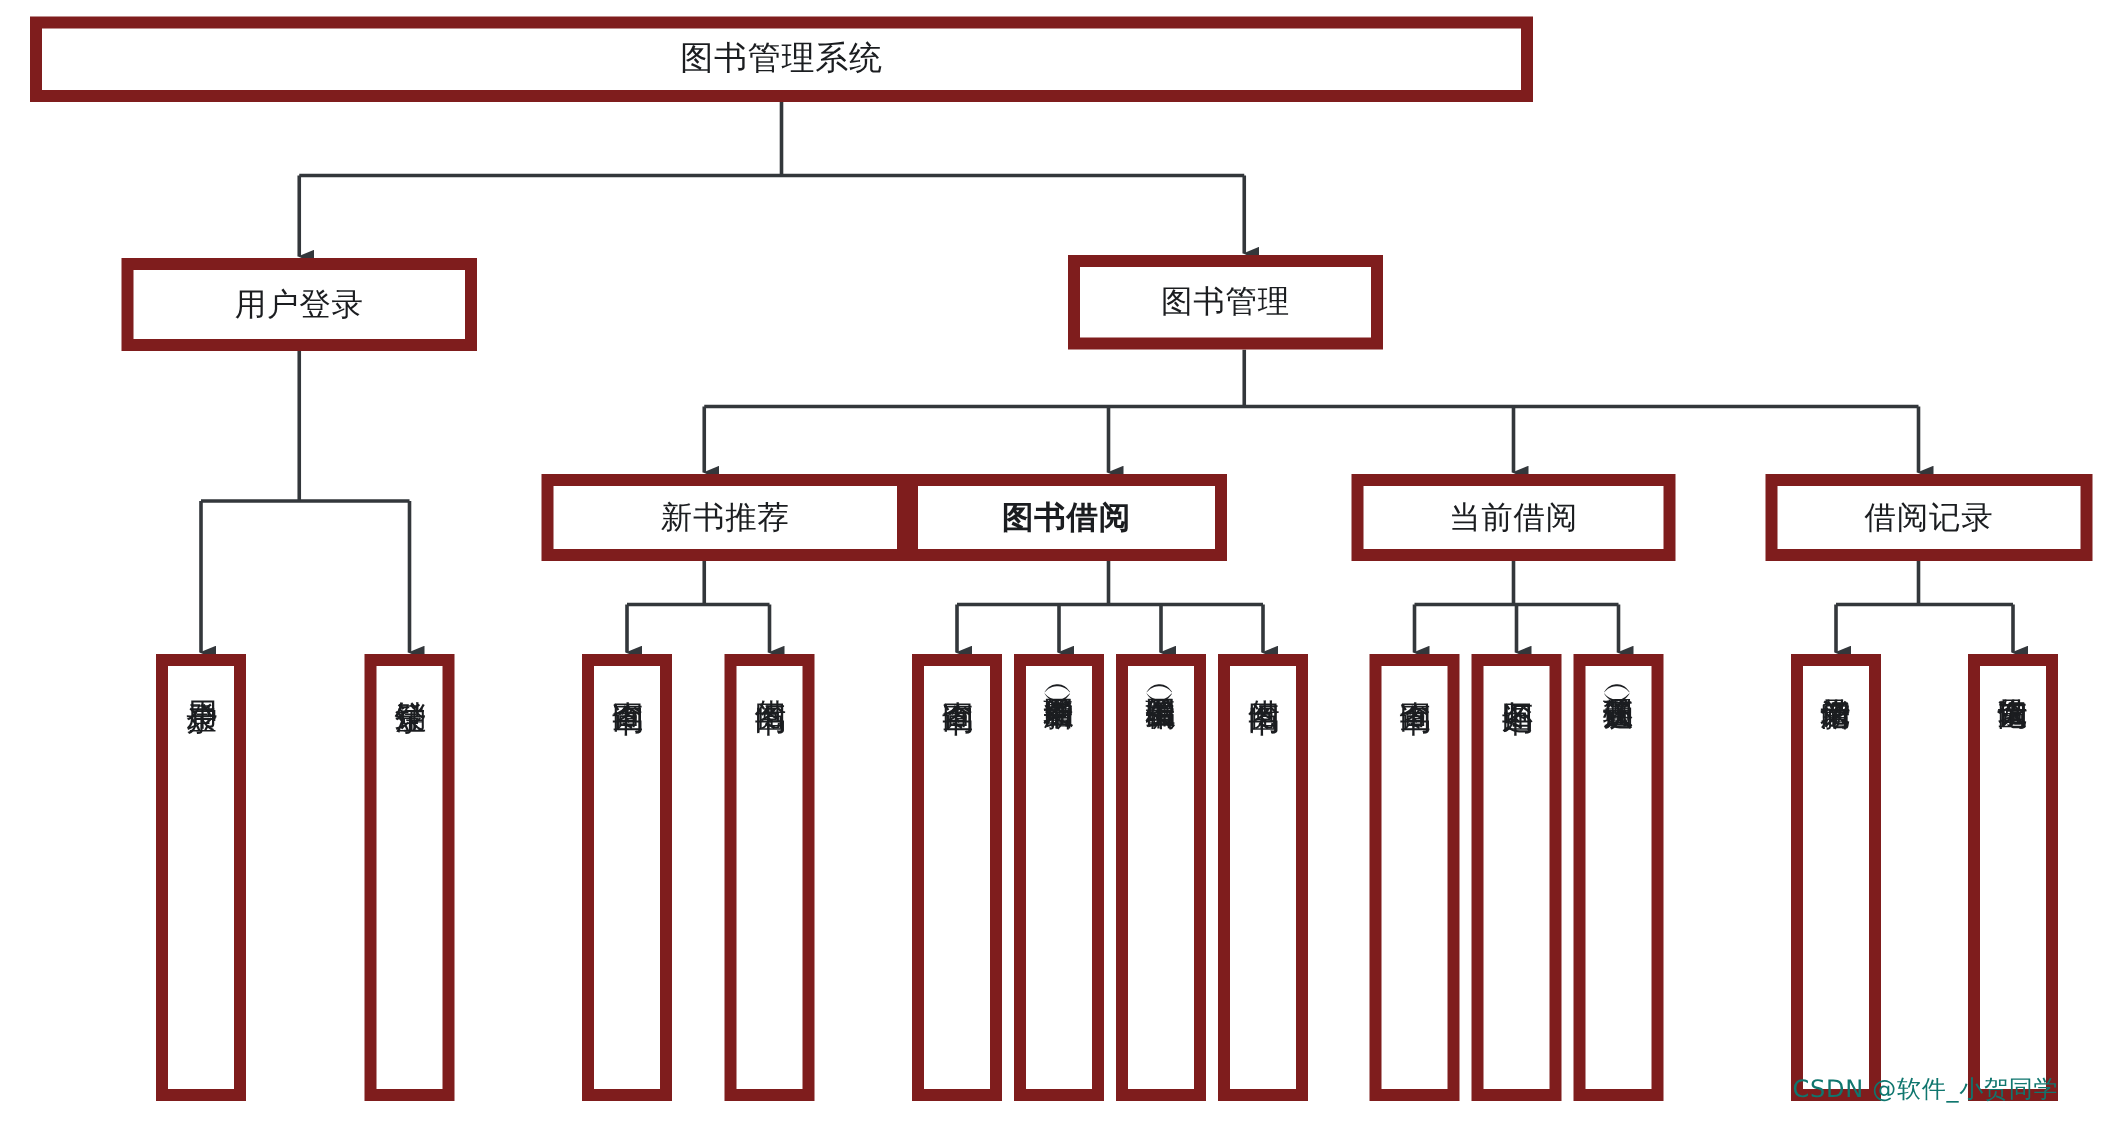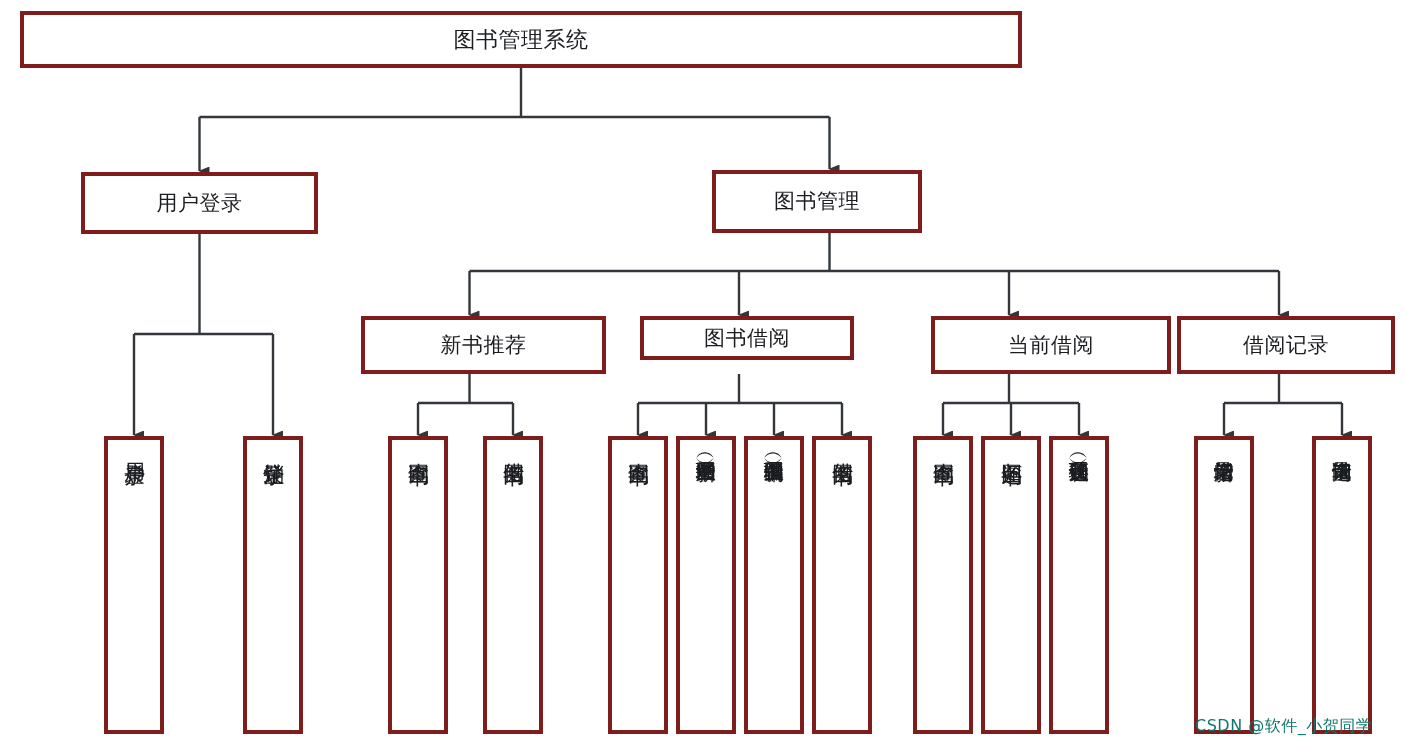--- a/index.html
+++ b/index.html
@@ -22,21 +22,21 @@
     position: absolute;
     left: 0;
     top: 0;
     width: 1405px;
     height: 747px;
     pointer-events: none;
   }
   .node {
     position: absolute;
     box-sizing: border-box;
-    border: 4px solid #7f1d1d;
+    border: 8px solid #7f1d1d;
     background: #ffffff;
     display: flex;
     align-items: center;
     justify-content: center;
     color: #1b1d20;
   }
   .node-label {
     display: block;
     text-align: center;
     line-height: 1.06;
@@ -131,24 +131,24 @@
       </div>
       <div class="node horiz" style="left: 81px; top: 172px; width: 237px; height: 62px;">
         <span class="node-label">用户登录</span>
       </div>
       <div class="node horiz" style="left: 712px; top: 170px; width: 210px; height: 63px;">
         <span class="node-label">图书管理</span>
       </div>
       <div class="node horiz" style="left: 361px; top: 316px; width: 245px; height: 58px;">
         <span class="node-label">新书推荐</span>
       </div>
-      <div class="node horiz" style="left: 640px; top: 316px; width: 214px; height: 44px;">
+      <div class="node horiz" style="left: 604px; top: 316px; width: 214px; height: 58px; font-weight: bold;">
         <span class="node-label">图书借阅</span>
       </div>
-      <div class="node horiz" style="left: 931px; top: 316px; width: 240px; height: 58px;">
+      <div class="node horiz" style="left: 901px; top: 316px; width: 216px; height: 58px;">
         <span class="node-label">当前借阅</span>
       </div>
       <div class="node horiz" style="left: 1177px; top: 316px; width: 218px; height: 58px;">
         <span class="node-label">借阅记录</span>
       </div>
       <div class="node vert" style="left: 104px; top: 436px; width: 60px; height: 298px;">
         <span class="node-label">用户登录</span>
       </div>
       <div class="node vert" style="left: 243px; top: 436px; width: 60px; height: 298px;">
         <span class="node-label">注销登录</span>

